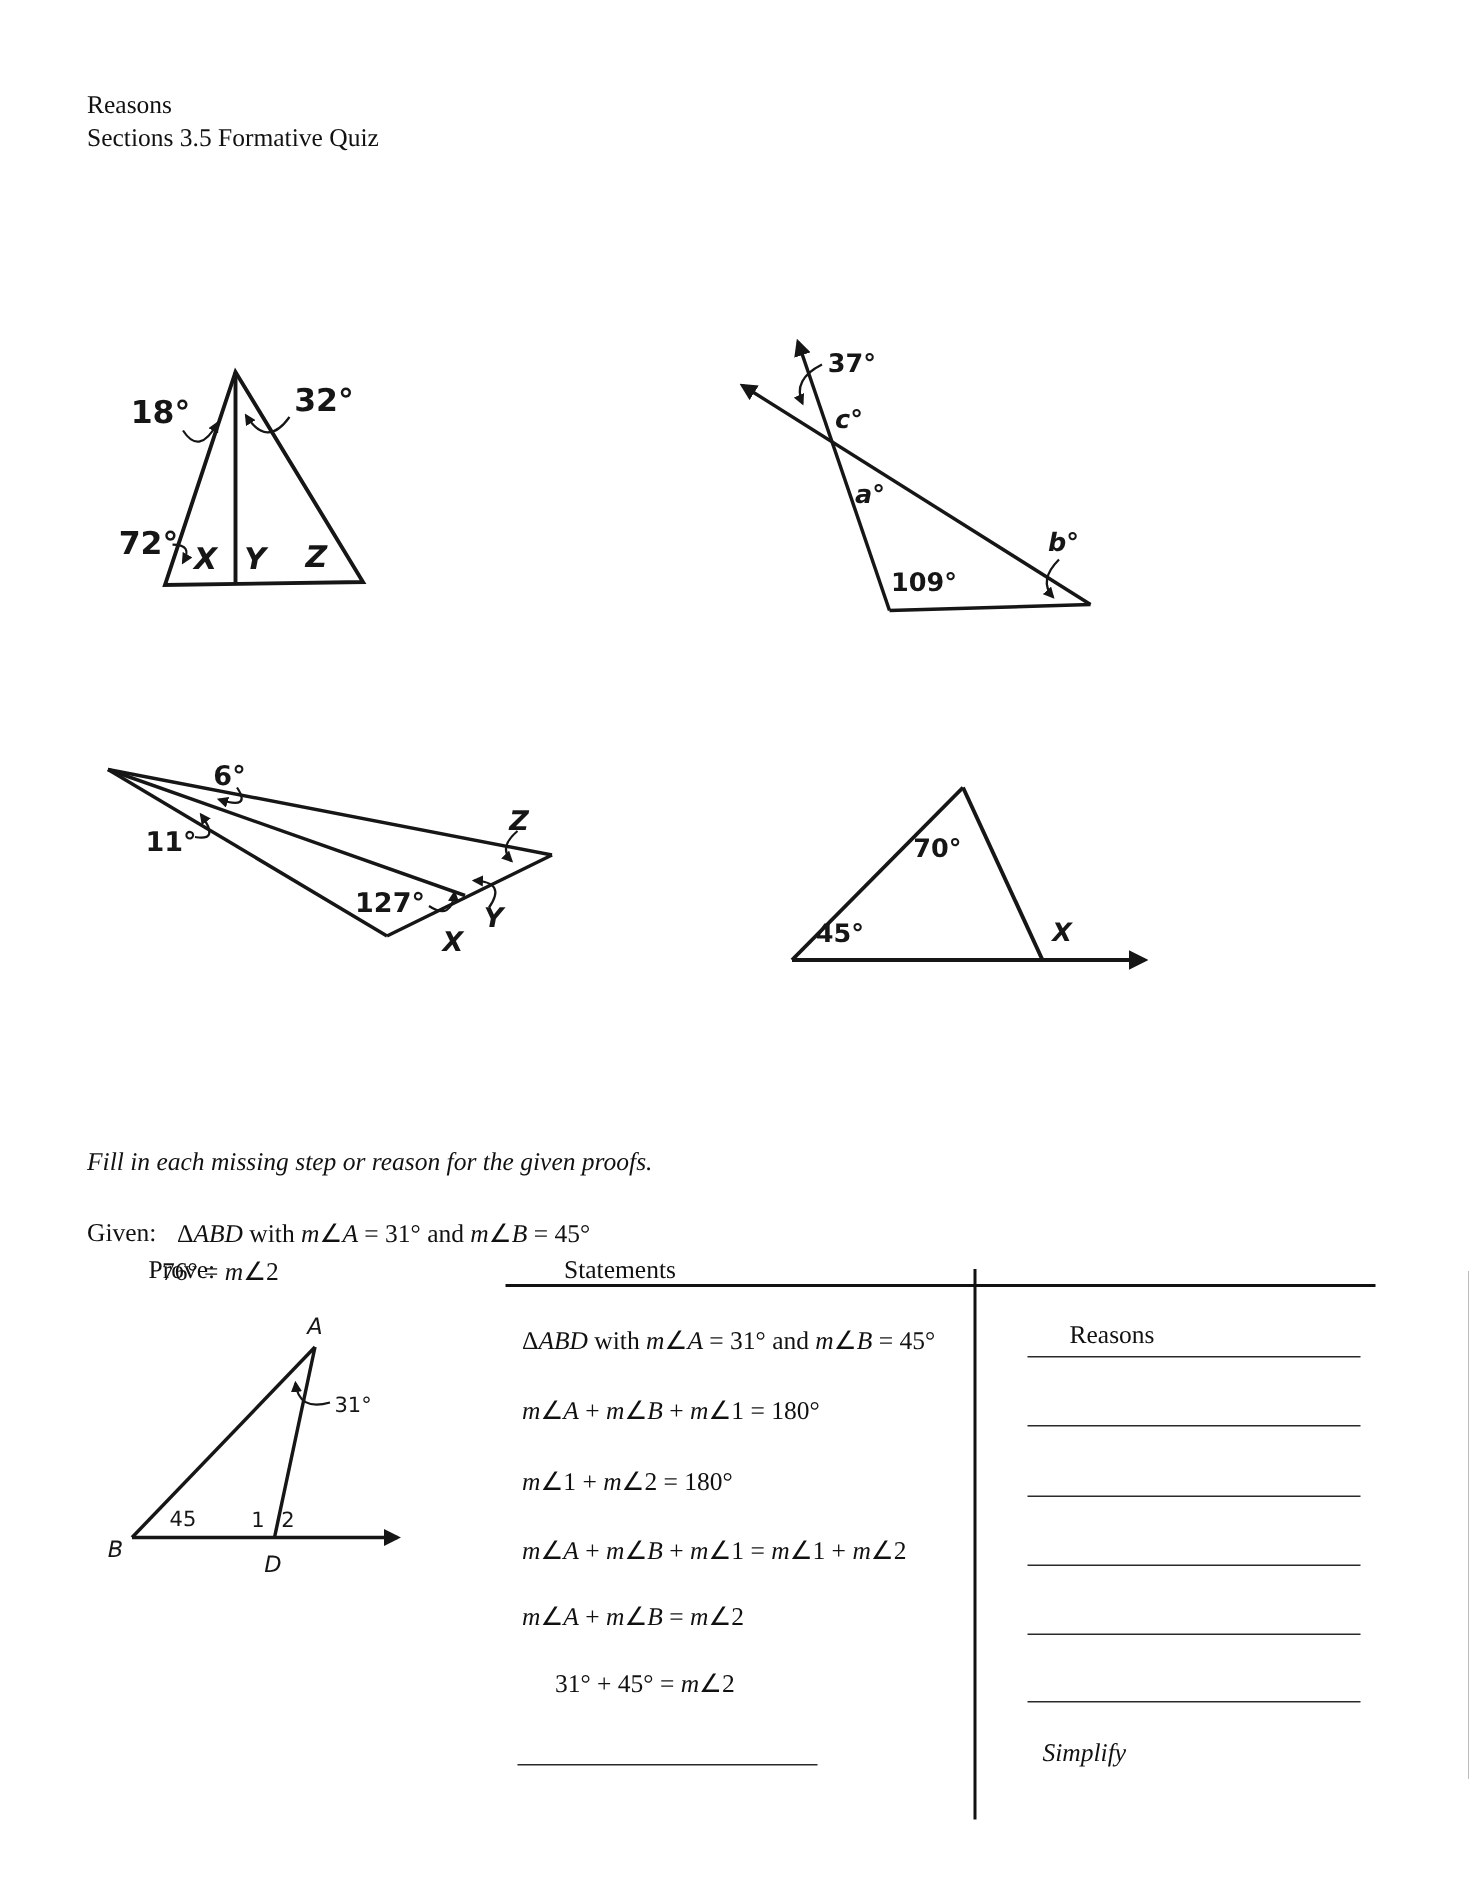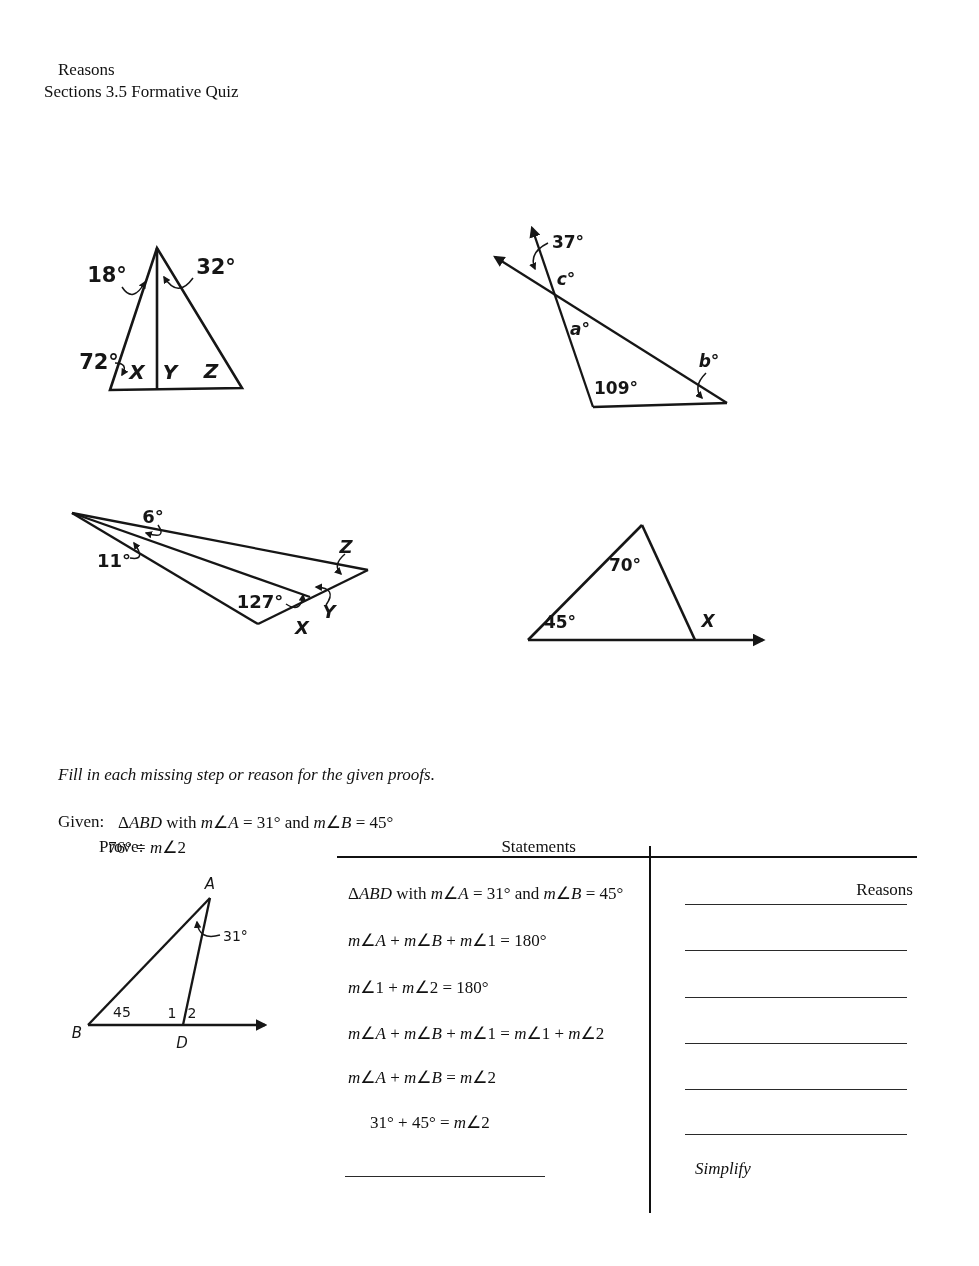--- a/index.html
+++ b/index.html
@@ -1,39 +1,39 @@
 <!DOCTYPE html>
 <html><head>
 <meta charset="utf-8">
 <style>
   html,body{margin:0;padding:0;background:#888;}
   .page{position:relative;width:979px;height:1266px;background:#ffffff;
         font-family:"Liberation Serif",serif;color:#111;margin:0 auto;overflow:hidden;}
   .t{position:absolute;font-size:17px;white-space:nowrap;color:#111;}
   .math i{}
-  .colhdr{position:absolute;width:200px;text-align:right;font-size:17px;}
+  .colhdr{position:absolute;width:200px;text-align:left;font-size:17px;}
   .rule{position:absolute;background:#111;}
   .blank{position:absolute;height:0;border-top:1.6px solid #2a2a2a;}
   .diag{position:absolute;}
   .shape{fill:none;stroke:#161616;stroke-width:2.3;stroke-linejoin:miter;stroke-linecap:butt;}
   .thick{stroke-width:2.6;}
   .arc{fill:none;stroke:#161616;stroke-width:1.5;}
   text{fill:#161616;}
   .dnum{font-family:"DejaVu Sans",sans-serif;font-weight:bold;}
   .dvar{font-family:"DejaVu Sans",sans-serif;font-weight:bold;font-style:italic;}
   .dsm{font-family:"DejaVu Sans",sans-serif;}
   .dsmv{font-family:"DejaVu Sans",sans-serif;font-style:italic;}
 </style>
 </head>
 <body>
 
 <div class="page">
 
   <div class="t" style="left:58px;top:60px;">Reasons</div>
-  <div class="t" style="left:44px;top:82px;">Sections 3.5 Formative Quiz</div>
+  <div class="t" style="left:58px;top:82px;">Sections 3.5 Formative Quiz</div>
 
   <svg class="diag" style="left:75px;top:228px;" width="185" height="172" viewBox="0 0 185 172">
     <defs>
       <marker id="a1" markerWidth="5" markerHeight="5" refX="4" refY="2.5" orient="auto">
         <path d="M0,0 L5,2.5 L0,5 Z" fill="#161616"></path>
       </marker>
     </defs>
     <path class="shape thick" d="M82,20 L35,162 L167,160 Z"></path>
     <line class="shape thick" x1="82" y1="20" x2="82" y2="161"></line>
     <path class="arc" d="M47,59 Q58,76 70,54" marker-end="url(#a1)"></path>

